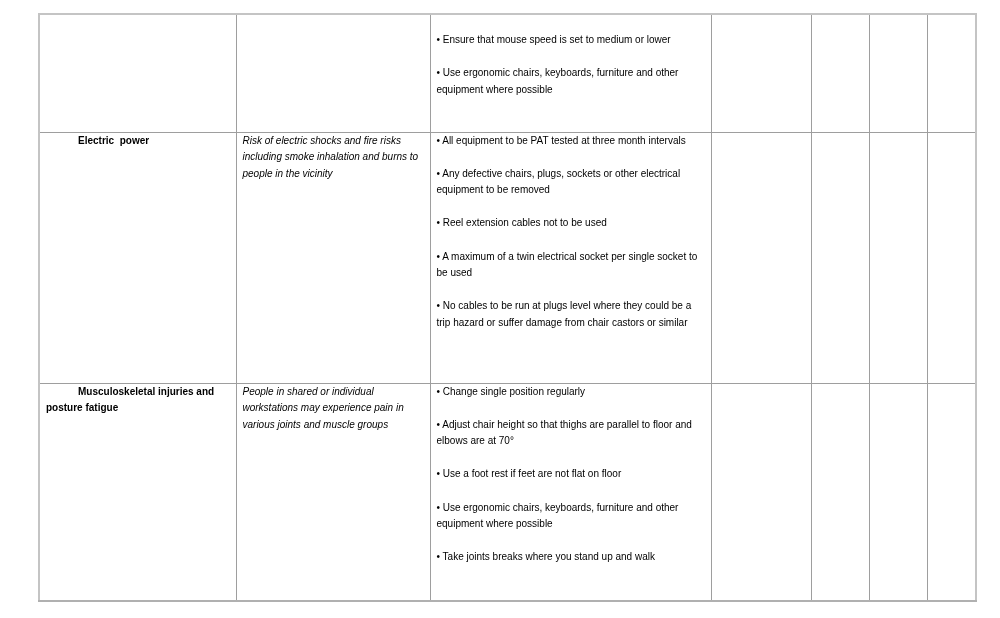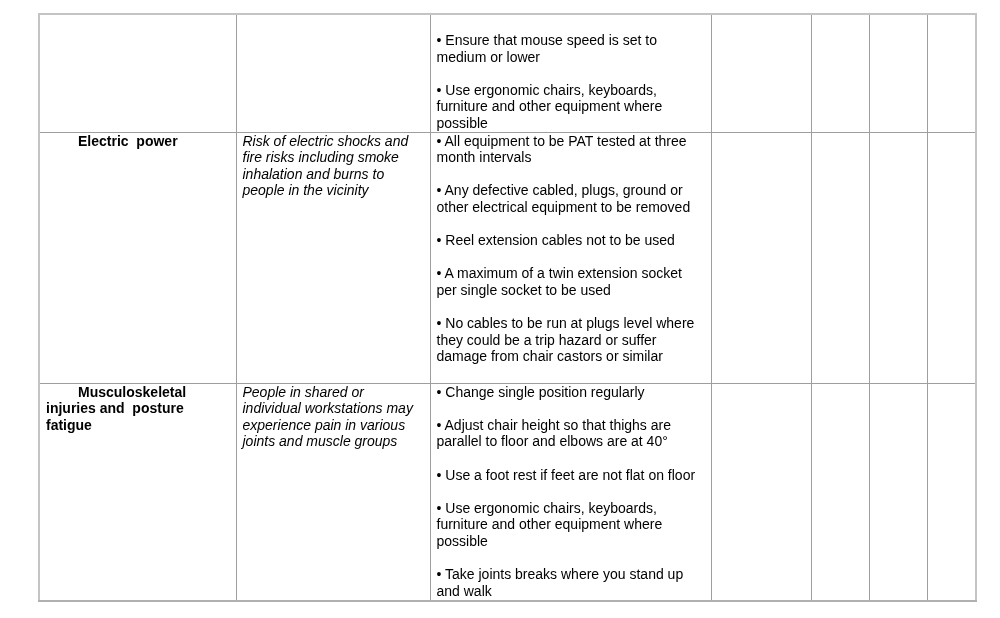--- a/index.html
+++ b/index.html
@@ -15,21 +15,21 @@
       font-family: "Liberation Sans", sans-serif;
       color: #000000;
     }
     .risk-table {
       position: absolute;
       left: 38px;
       top: 13px;
       border-collapse: collapse;
       table-layout: fixed;
       font-family: "Liberation Sans", sans-serif;
-      font-size: 14px;
+      font-size: 10px;
       line-height: 16.6px;
     }
     .risk-table td {
       border: 1px solid #9e9e9e;
       vertical-align: top;
       padding: 0 6px;
       overflow: hidden;
     }
     .risk-table td.outer-right { border-right: 2px solid #c4c4c4; }
     .risk-table tr.first td { border-top: 2px solid #c4c4c4; }
@@ -83,41 +83,41 @@
 
     <tr style="height:251px">
       <td class="outer-left">
         <span class="hazard">Electric  power</span>
       </td>
       <td>
         <span class="risk-text">Risk of electric shocks and fire risks including smoke inhalation and burns to people in the vicinity</span>
       </td>
       <td>
         <div class="control-item">• All equipment to be PAT tested at three month intervals</div>
-        <div class="control-item">• Any defective cabled, plugs, ground or other electrical equipment to be removed</div>
+        <div class="control-item">• Any defective chairs, plugs, sockets or other electrical equipment to be removed</div>
         <div class="control-item">• Reel extension cables not to be used</div>
-        <div class="control-item">• A maximum of a twin extension socket per single socket to be used</div>
+        <div class="control-item">• A maximum of a twin electrical socket per single socket to be used</div>
         <div class="control-item">• No cables to be run at plugs level where they could be a trip hazard or suffer damage from chair castors or similar</div>
       </td>
       <td></td>
       <td></td>
       <td></td>
       <td class="outer-right"></td>
     </tr>
 
     <tr class="last" style="height:218px">
       <td class="outer-left">
         <span class="hazard">Musculoskeletal injuries and  posture fatigue</span>
       </td>
       <td>
         <span class="risk-text">People in shared or individual workstations may experience pain in various joints and muscle groups</span>
       </td>
       <td>
         <div class="control-item">• Change single position regularly</div>
-        <div class="control-item">• Adjust chair height so that thighs are parallel to floor and elbows are at 40°</div>
+        <div class="control-item">• Adjust chair height so that thighs are parallel to floor and elbows are at 70°</div>
         <div class="control-item">• Use a foot rest if feet are not flat on floor</div>
         <div class="control-item">• Use ergonomic chairs, keyboards, furniture and other equipment where possible</div>
         <div class="control-item">• Take joints breaks where you stand up and walk</div>
       </td>
       <td></td>
       <td></td>
       <td></td>
       <td class="outer-right"></td>
     </tr>
   </tbody>

